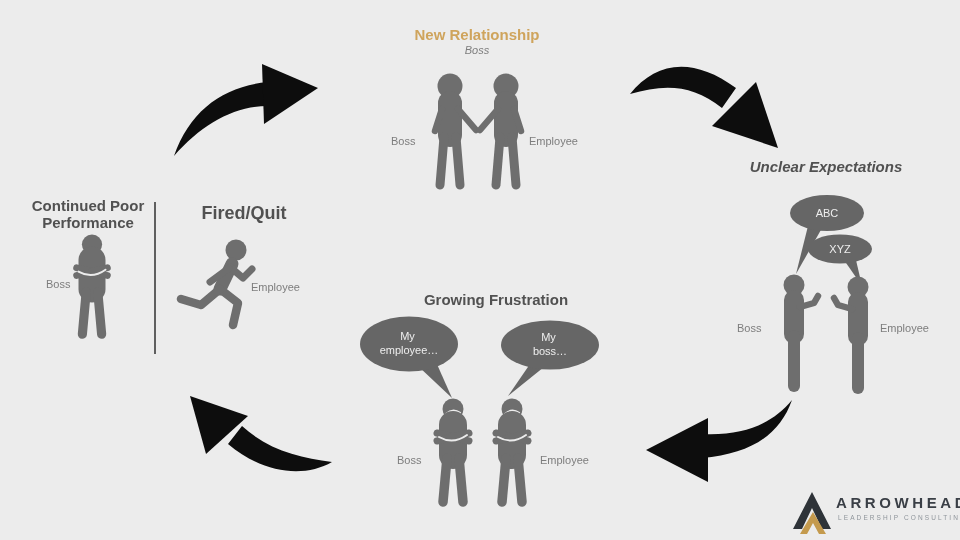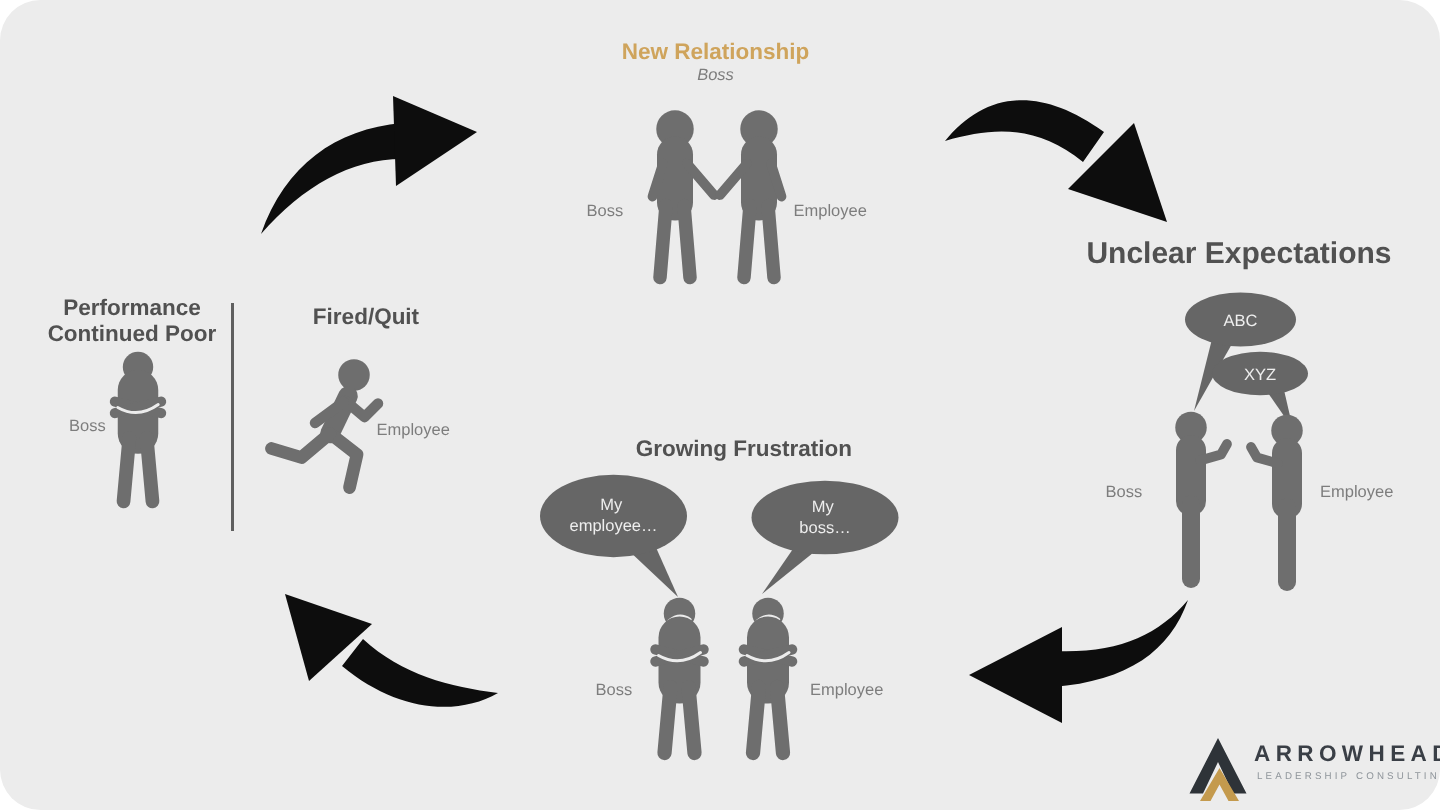--- a/index.html
+++ b/index.html
@@ -1,18 +1,18 @@
 <!DOCTYPE html>
 <html><head>
 <meta charset="utf-8">
 <style>
   html,body{margin:0;padding:0;}
   #canvas{
     position:relative;width:960px;height:540px;background:#ececec;
-    font-family:"Liberation Sans",sans-serif;overflow:hidden;border-radius:27px;
+    font-family:"Liberation Sans",sans-serif;overflow:hidden;
   }
   .title{position:absolute;font-weight:bold;font-size:14.5px;color:#515151;text-align:center;line-height:1.15;}
   .gold{color:#cfa45c;}
   .subtitle{position:absolute;font-style:italic;font-size:11px;color:#7d7d7d;text-align:center;}
   .label{position:absolute;font-size:11px;color:#7d7d7d;white-space:nowrap;}
   .fig{position:absolute;}
   .fig .body{fill:#6e6e6e;}
   .fig .limb{stroke:#6e6e6e;fill:none;stroke-linecap:round;stroke-linejoin:round;}
   .fig .detail{stroke:#ececec;fill:none;stroke-linecap:round;}
   .arrow{position:absolute;}
@@ -63,21 +63,21 @@
   <svg class="arrow" style="left:642px;top:392px;" width="160" height="102" viewBox="0 0 160 102">
     <path d="M150,8 C138,42 110,62 60,66 L60,42 C102,44 130,32 150,8 Z"></path>
     <polygon points="4,58 66,26 66,90"></polygon>
   </svg>
 
   <svg class="arrow" style="left:176px;top:382px;" width="162" height="102" viewBox="0 0 162 102">
     <path d="M156,80 C128,96 88,92 52,62 L66,44 C92,68 124,76 156,80 Z"></path>
     <polygon points="14,14 72,34 30,72"></polygon>
   </svg>
 
-  <div class="title" style="left:716px;top:158px;width:220px;font-size:20px;">Unclear Expectations</div>
+  <div class="title" style="left:716px;top:158px;width:220px;font-size:15px;font-style:italic;">Unclear Expectations</div>
 
   <svg class="bubble" style="left:786px;top:194px;" width="82" height="86" viewBox="0 0 82 86">
     <polygon points="22,32 10,80 36,34"></polygon>
     <ellipse cx="41" cy="19" rx="37" ry="18"></ellipse>
     <text x="41" y="23" text-anchor="middle">ABC</text>
   </svg>
 
   <svg class="bubble" style="left:804px;top:234px;" width="72" height="58" viewBox="0 0 72 58">
     <polygon points="40,26 58,52 52,26"></polygon>
     <ellipse cx="36" cy="15" rx="32" ry="14.5"></ellipse>
@@ -137,37 +137,37 @@
     <path class="limb" d="M29,27 L29,57" stroke-width="28"></path>
     <path class="limb" d="M13,35 L45,43" stroke-width="7"></path>
     <path class="limb" d="M45,35 L13,43" stroke-width="7"></path>
     <path class="detail" d="M15,39 Q29,47 43,37" stroke-width="2"></path>
     <path class="limb" d="M23,60 L19,104" stroke-width="9.5"></path>
     <path class="limb" d="M35,60 L39,104" stroke-width="9.5"></path>
   </svg>
   <div class="label" style="left:397px;top:454px;">Boss</div>
   <div class="label" style="left:540px;top:454px;">Employee</div>
 
-  <div class="title" style="left:184px;top:203px;width:120px;font-size:15px;">Fired/Quit</div>
+  <div class="title" style="left:184px;top:203px;width:120px;font-size:18px;">Fired/Quit</div>
 
   <svg class="fig" style="left:176px;top:237px;" width="84" height="98" viewBox="0 0 84 98">
     <circle class="body" cx="60" cy="13" r="10.5"></circle>
     <path class="limb" d="M56,27 L44,52" stroke-width="13"></path>
     <path class="limb" d="M54,30 L67,41 L76,32" stroke-width="7"></path>
     <path class="limb" d="M53,31 L34,45" stroke-width="7"></path>
     <path class="limb" d="M44,52 L62,66 L57,88" stroke-width="8.5"></path>
     <path class="limb" d="M44,52 L25,68 L5,62" stroke-width="8.5"></path>
   </svg>
   <div class="label" style="left:251px;top:281px;">Employee</div>
 
   <div id="divider"></div>
 
   <div class="title" style="left:18px;top:197px;width:140px;font-size:15px;">
+    <div>Continued Poor</div>
     <div>Performance</div>
-    <div>Continued Poor</div>
   </div>
 
   <svg class="fig" style="left:64px;top:234px;" width="56" height="108" viewBox="0 0 58 112">
     <circle class="body" cx="29" cy="11" r="10.5"></circle>
     <path class="limb" d="M29,27 L29,57" stroke-width="28"></path>
     <path class="limb" d="M13,35 L45,43" stroke-width="7"></path>
     <path class="limb" d="M45,35 L13,43" stroke-width="7"></path>
     <path class="detail" d="M15,39 Q29,47 43,37" stroke-width="2"></path>
     <path class="limb" d="M23,60 L19,104" stroke-width="9.5"></path>
     <path class="limb" d="M35,60 L39,104" stroke-width="9.5"></path>

